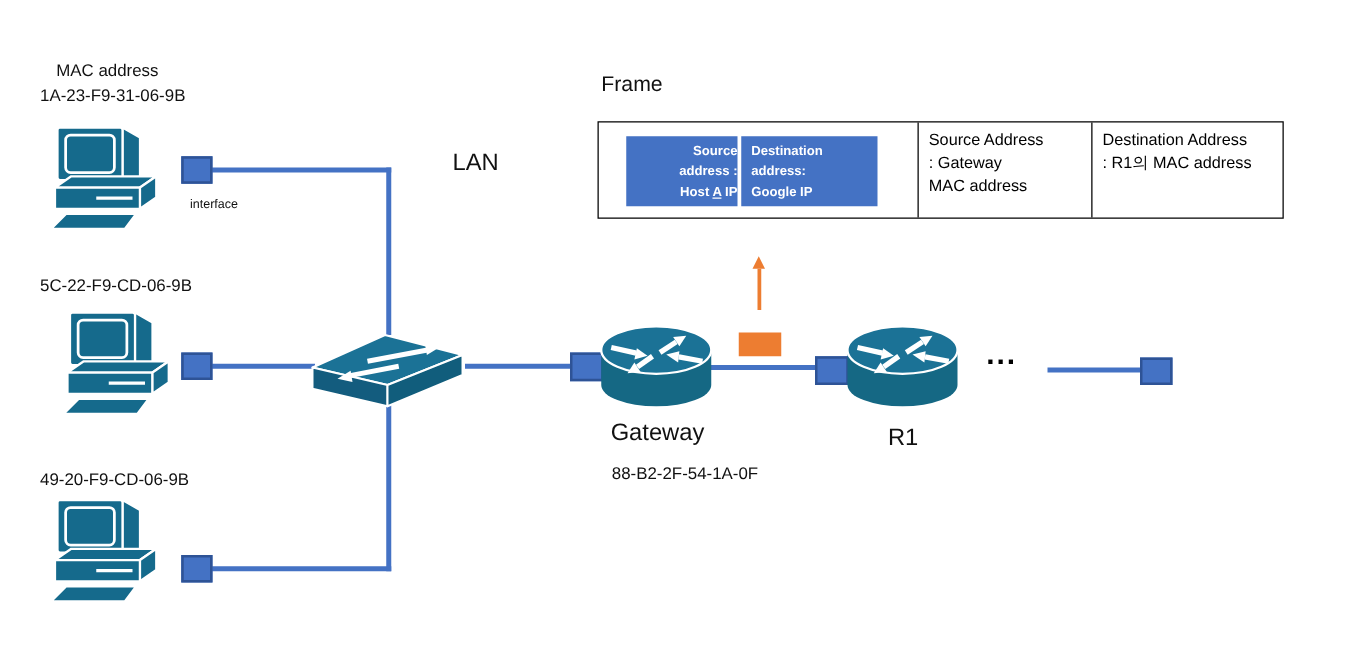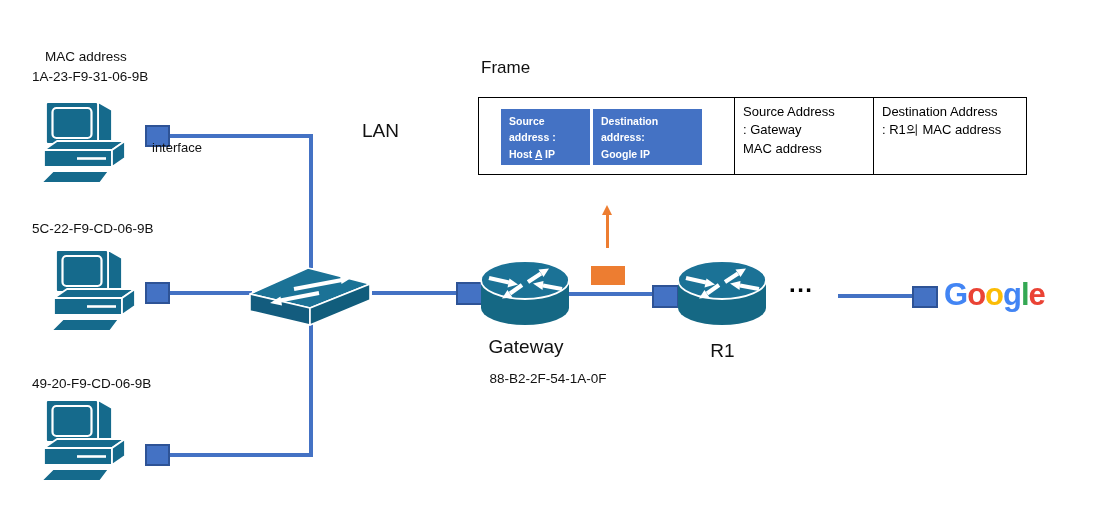--- a/index.html
+++ b/index.html
@@ -60,21 +60,21 @@
         <rect x="16.5" y="10" width="39" height="30" rx="4" fill="#156A8C" stroke-width="2.2"></rect>
         <polygon points="8,52 21,43 89,43 76,52"></polygon>
         <rect x="8" y="52" width="68" height="17"></rect>
         <polygon points="76,52 89,43 89,60 76,69"></polygon>
         <polygon points="17,73 73,73 64,85 5,85"></polygon>
       </g>
       <line x1="41" y1="60.5" x2="70" y2="60.5" stroke="#ffffff" stroke-width="2.6"></line>
     </svg>
   </div>
   <div class="port" style="left:145px;top:125px;width:25px;height:22px;"></div>
-  <div class="lbl" style="left:152px;top:140px;font-size:13px;">interface</div>
+  <div class="lbl" style="left:152px;top:158px;font-size:10px;">interface</div>
 
   <div class="lbl mac-lbl" style="left:32px;top:221px;">5C-22-F9-CD-06-9B</div>
   <div class="abs" style="left:46px;top:246px;">
     <svg width="105" height="90" viewBox="0 0 105 90">
       <g fill="#156A8C" stroke="#ffffff" stroke-width="1.8" stroke-linejoin="round">
         <polygon points="62,4 76,12 76,52 62,46"></polygon>
         <rect x="10" y="4" width="52" height="42" rx="2"></rect>
         <rect x="16.5" y="10" width="39" height="30" rx="4" fill="#156A8C" stroke-width="2.2"></rect>
         <polygon points="8,52 21,43 89,43 76,52"></polygon>
         <rect x="8" y="52" width="68" height="17"></rect>
@@ -158,26 +158,25 @@
         <polygon points="70,10.5 59.5,11.5 64.5,19" stroke="none"></polygon>
         <line x1="43" y1="27" x2="31" y2="35.5"></line>
         <polygon points="23,40.5 33.5,39.5 28.5,32" stroke="none"></polygon>
       </g>
     </svg>
   </div>
   <div class="lbl big-lbl center" style="left:677px;top:340px;width:91px;">R1</div>
 
   <div class="dots">...</div>
   <div class="port" style="left:912px;top:286px;width:26px;height:22px;"></div>
-  <div class="google"><span style="color: rgb(66, 133, 244);">G</span><span style="color: rgb(234, 67, 53);">o</span><span style="color: rgb(251, 188, 5);">o</span><span style="color: rgb(66, 133, 244);">g</span><span style="color: rgb(52, 168, 83);">l</span><span style="color: rgb(234, 67, 53);">e</span></div>
 
   <div class="lbl" style="left:481px;top:58px;font-size:17px;">Frame</div>
   <div class="frame-box">
 
-    <div class="blue-cell" style="left:22px;width:89px;">
+    <div class="blue-cell" style="left:22px;width:89px;text-align:right;">
       <div>Source</div>
       <div>address :</div>
       <div><span>Host </span><span class="u">A</span><span> IP</span></div>
     </div>
     <div class="blue-cell" style="left:114px;width:109px;">
       <div>Destination</div>
       <div>address:</div>
       <div>Google IP</div>
     </div>
 

